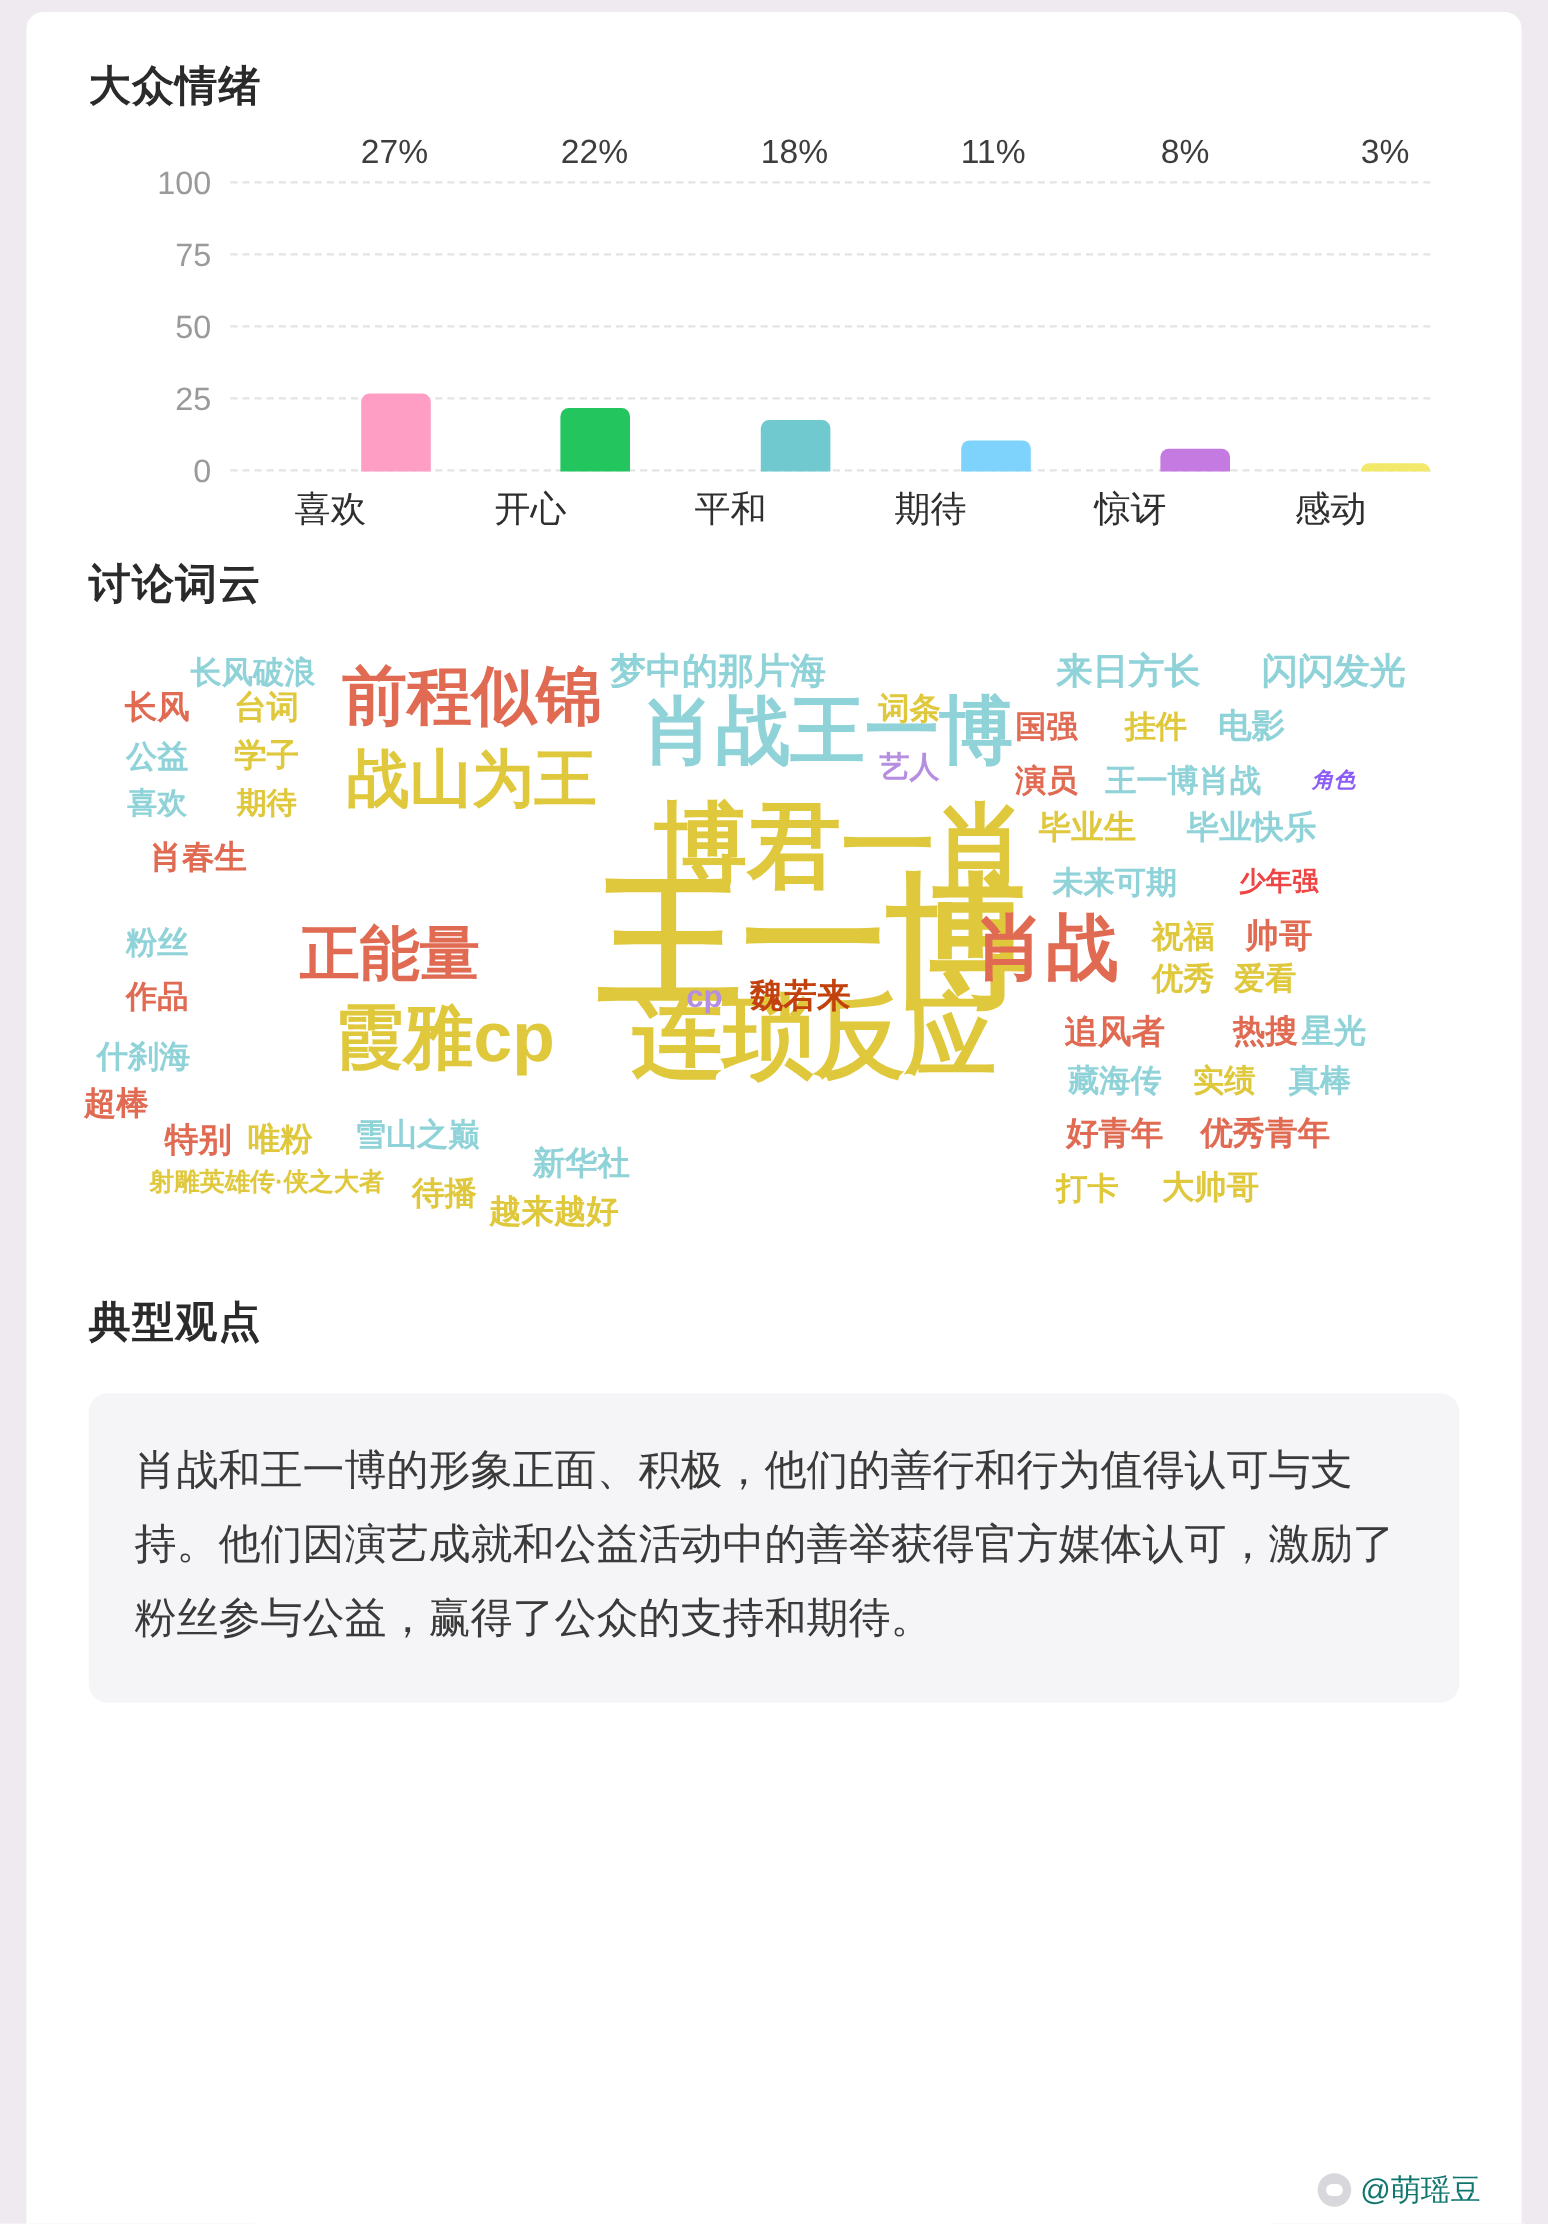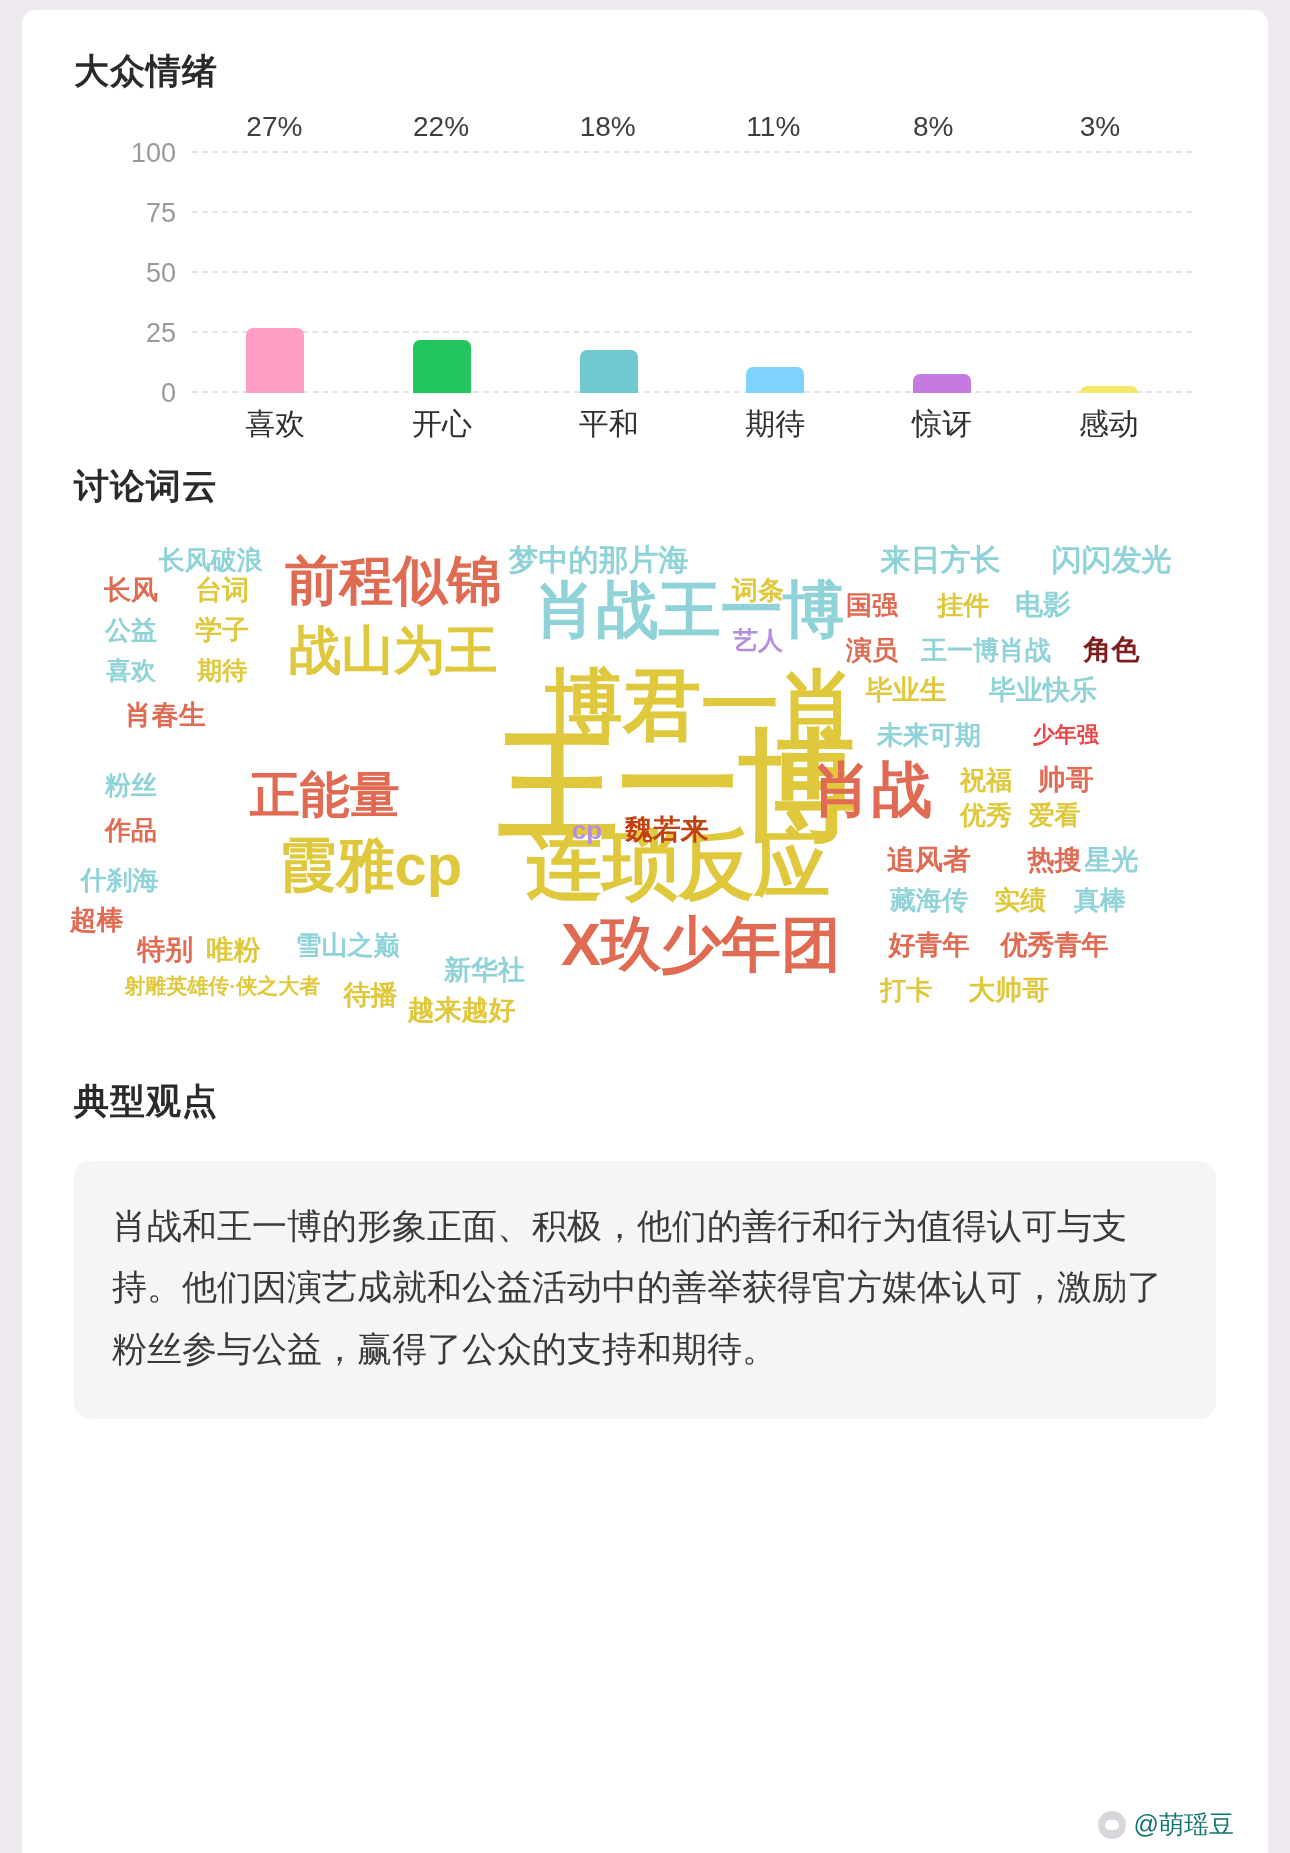--- a/index.html
+++ b/index.html
@@ -55,21 +55,21 @@
     position: absolute;
     left: 0; right: 0; bottom: 0; top: 0;
     display: flex;
   }
   .barcell {
     flex: 1 1 0;
     position: relative;
     display: flex;
     flex-direction: column;
     justify-content: flex-end;
-    align-items: center;
+    align-items: flex-end;
   }
   .bar {
     width: 58px;
     border-radius: 7px 7px 0 0;
   }
   .barlabel {
     position: absolute;
     bottom: 100%;
     margin-bottom: 10px;
     font-size: 28px;
@@ -212,36 +212,35 @@
     </div>
   </div>
 
   <div id="wordcloud-section">
     <div class="section-title">讨论词云</div>
     <div class="cloud" id="cloud">
         <span class="w" style="font-size: 120px; color: rgb(224, 200, 60); left: 53%; top: 47%;">王一博</span>
         <span class="w" style="font-size: 78px; color: rgb(224, 200, 60); left: 55%; top: 31%;">博君一肖</span>
         <span class="w" style="font-size: 76px; color: rgb(224, 200, 60); left: 53%; top: 63%;">连琐反应</span>
         <span class="w" style="font-size: 62px; color: rgb(143, 211, 217); left: 54%; top: 12%;">肖战王一博</span>
-        <span class="w" style="font-size: 60px; color: rgb(224, 106, 82); left: 55%; top: 79%;">X玖少年团</span>
         <span class="w" style="font-size: 60px; color: rgb(224, 106, 82); left: 70%; top: 48%;">肖战</span>
         <span class="w" style="font-size: 58px; color: rgb(224, 200, 60); left: 26%; top: 63%; text-align: center;">霞雅cp</span>
         <span class="w" style="font-size: 52px; color: rgb(224, 200, 60); left: 28%; top: 20%;">战山为王</span>
         <span class="w" style="font-size: 54px; color: rgb(224, 106, 82); left: 28%; top: 6%;">前程似锦</span>
         <span class="w" style="font-size: 50px; color: rgb(224, 106, 82); left: 22%; top: 49%;">正能量</span>
         <span class="w" style="font-size: 30px; color: rgb(143, 211, 217); left: 46%; top: 2%;">梦中的那片海</span>
         <span class="w" style="font-size: 30px; color: rgb(143, 211, 217); left: 76%; top: 2%;">来日方长</span>
         <span class="w" style="font-size: 30px; color: rgb(143, 211, 217); left: 91%; top: 2%;">闪闪发光</span>
         <span class="w" style="font-size: 26px; color: rgb(224, 200, 60); left: 60%; top: 8%;">词条</span>
         <span class="w" style="font-size: 26px; color: rgb(224, 106, 82); left: 70%; top: 11%;">国强</span>
         <span class="w" style="font-size: 26px; color: rgb(224, 200, 60); left: 78%; top: 11%;">挂件</span>
         <span class="w" style="font-size: 28px; color: rgb(143, 211, 217); left: 85%; top: 11%;">电影</span>
         <span class="w" style="font-size: 26px; color: rgb(224, 106, 82); left: 70%; top: 20%;">演员</span>
         <span class="w" style="font-size: 26px; color: rgb(143, 211, 217); left: 80%; top: 20%;">王一博肖战</span>
-        <span class="w" style="font-size: 28px; color: #7f1d1d; left: 91%; top: 20%;">角色</span>
+        <span class="w" style="font-size: 18px; color: #8b5cf6; left: 91%; top: 20%; font-style: italic;">角色</span>
         <span class="w" style="font-size: 25px; color: rgb(181, 142, 224); left: 60%; top: 18%;">艺人</span>
         <span class="w" style="font-size: 27px; color: rgb(224, 200, 60); left: 73%; top: 28%;">毕业生</span>
         <span class="w" style="font-size: 27px; color: rgb(143, 211, 217); left: 85%; top: 28%;">毕业快乐</span>
         <span class="w" style="font-size: 26px; color: rgb(143, 211, 217); left: 75%; top: 37%;">未来可期</span>
         <span class="w" style="font-size: 22px; color: #ef4444; left: 87%; top: 37%;">少年强</span>
         <span class="w" style="font-size: 26px; color: rgb(224, 200, 60); left: 80%; top: 46%;">祝福</span>
         <span class="w" style="font-size: 28px; color: rgb(224, 106, 82); left: 87%; top: 46%;">帅哥</span>
         <span class="w" style="font-size: 26px; color: rgb(224, 200, 60); left: 80%; top: 53%;">优秀</span>
         <span class="w" style="font-size: 26px; color: rgb(224, 200, 60); left: 86%; top: 53%;">爱看</span>
         <span class="w" style="font-size: 28px; color: rgb(224, 106, 82); left: 75%; top: 62%;">追风者</span>

